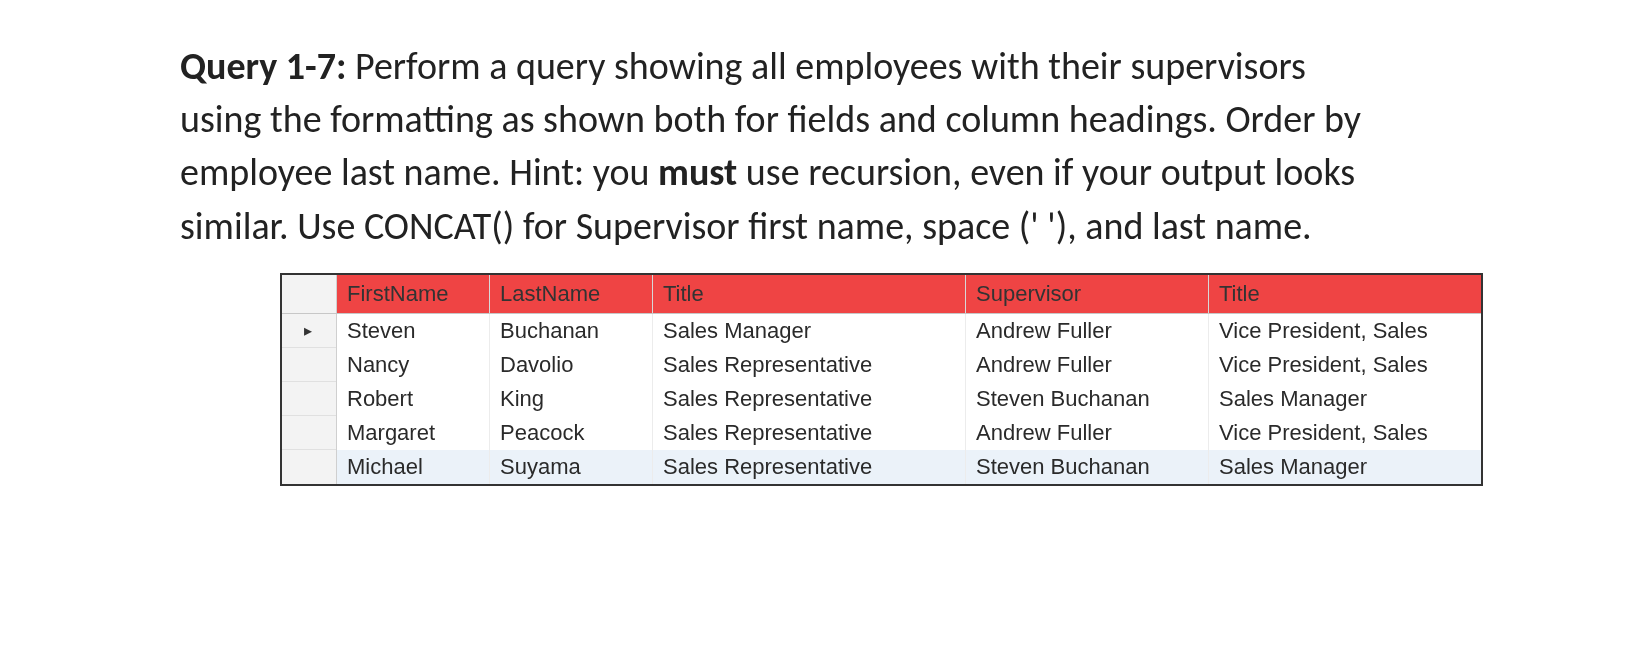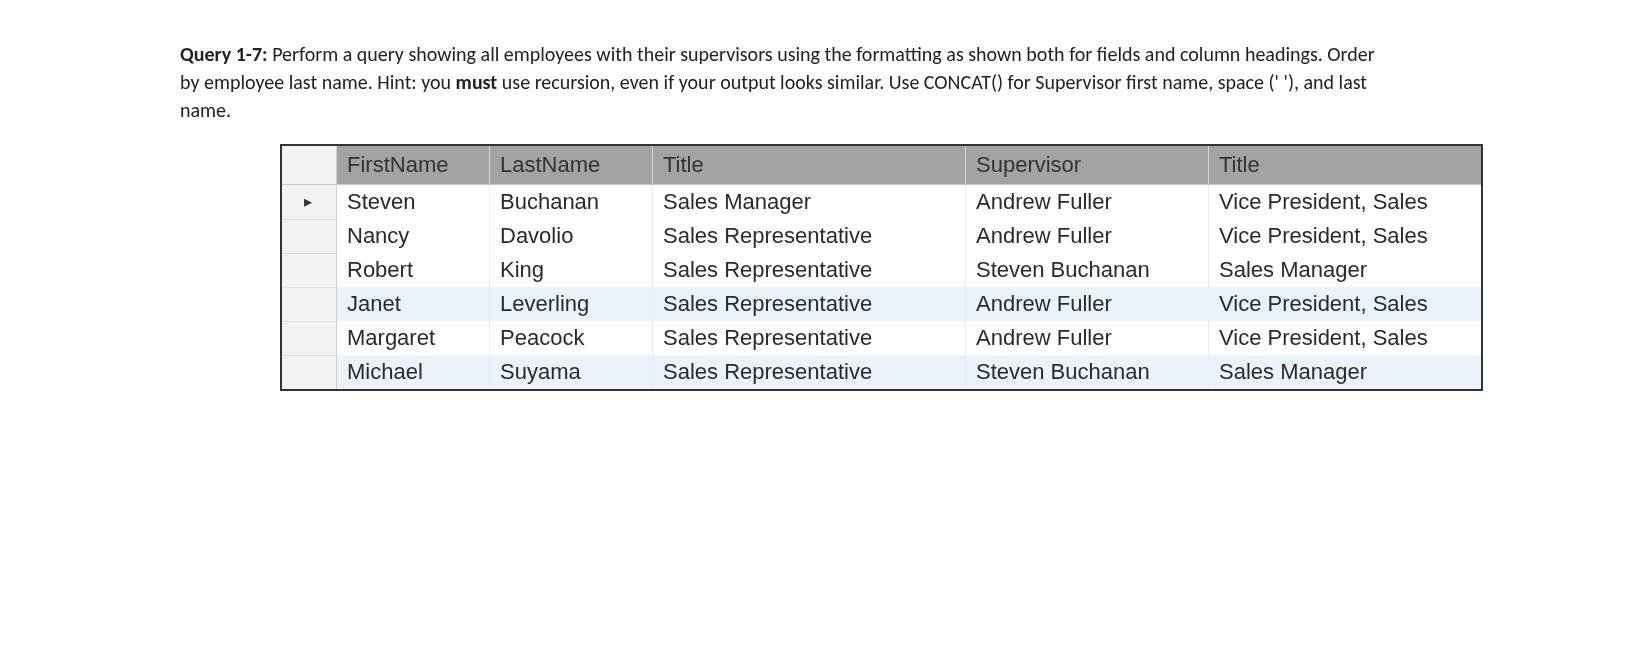--- a/index.html
+++ b/index.html
@@ -5,21 +5,21 @@
     body {
       font-family: Calibri, Arial, sans-serif;
       background: #fff;
       margin: 0;
       padding: 40px 60px 40px 180px;
       width: 1628px;
       box-sizing: border-box;
       color: #222;
     }
     .intro {
-      font-size: 20px;
+      font-size: 38px;
       line-height: 1.4;
       max-width: 1200px;
       color: #222;
     }
     .intro b {
       font-weight: 700;
     }
     .grid-wrap {
       margin-top: 20px;
       margin-left: 100px;
@@ -31,21 +31,21 @@
     }
     table {
       border-collapse: collapse;
     }
     th {
       font-weight: 400;
       text-align: left;
       padding: 6px 12px 6px 10px;
       border-bottom: 1px solid #c7c7c7;
       border-right: 1px solid #d7d7d7;
-      background: #a3a3a3;
+      background: #ef4444;
       color: #333;
     }
     td {
       padding: 4px 12px 4px 10px;
       border-right: 1px solid #ececec;
       white-space: nowrap;
     }
     th.row-selector-head {
       width: 32px;
       min-width: 32px;
@@ -115,28 +115,20 @@
           <td class="col-suptitle">Vice President, Sales</td>
         </tr>
         <tr>
           <td class="row-selector"></td>
           <td class="col-first">Robert</td>
           <td class="col-last">King</td>
           <td class="col-title">Sales Representative</td>
           <td class="col-sup">Steven Buchanan</td>
           <td class="col-suptitle">Sales Manager</td>
         </tr>
-        <tr class="alt">
-          <td class="row-selector"></td>
-          <td class="col-first">Janet</td>
-          <td class="col-last">Leverling</td>
-          <td class="col-title">Sales Representative</td>
-          <td class="col-sup">Andrew Fuller</td>
-          <td class="col-suptitle">Vice President, Sales</td>
-        </tr>
         <tr>
           <td class="row-selector"></td>
           <td class="col-first">Margaret</td>
           <td class="col-last">Peacock</td>
           <td class="col-title">Sales Representative</td>
           <td class="col-sup">Andrew Fuller</td>
           <td class="col-suptitle">Vice President, Sales</td>
         </tr>
         <tr class="alt">
           <td class="row-selector"></td>

